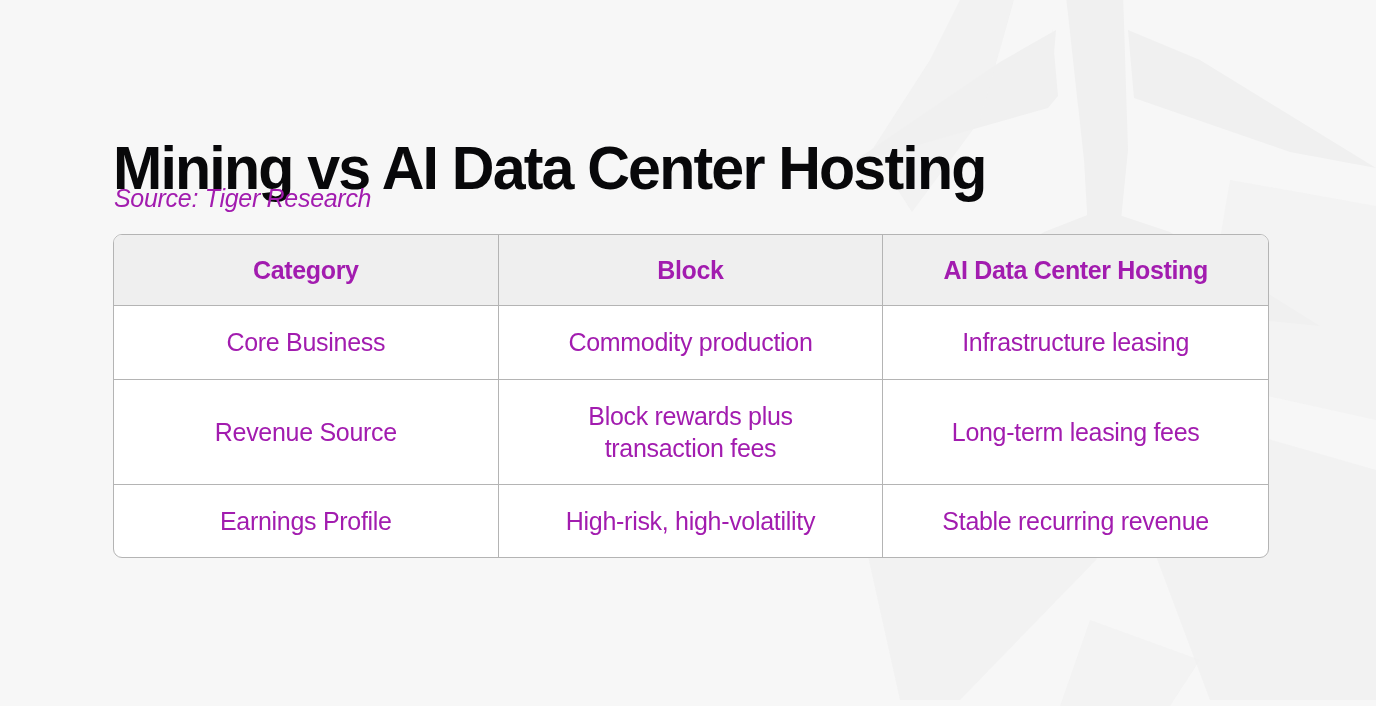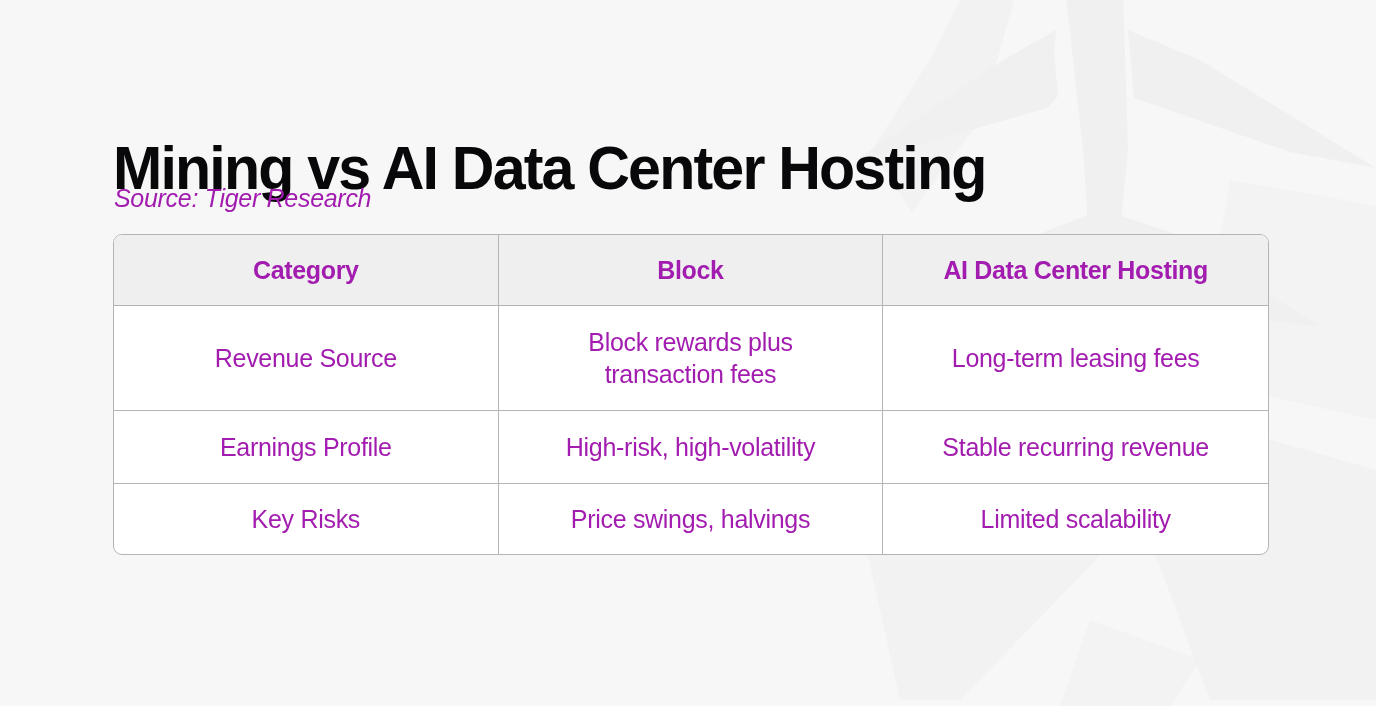--- a/index.html
+++ b/index.html
@@ -157,36 +157,36 @@
     </colgroup>
     <thead>
       <tr>
         <th>Category</th>
         <th>Block</th>
         <th>AI Data Center Hosting</th>
       </tr>
     </thead>
     <tbody>
 
+      <tr class="row-h-73">
+        <td>Core Business</td>
+        <td>Commodity production</td>
+        <td>Infrastructure leasing</td>
+      </tr>
 
       <tr class="row-h-104">
         <td>Revenue Source</td>
         <td class="cell-wrap">Block rewards plus
 transaction fees</td>
         <td>Long-term leasing fees</td>
       </tr>
 
       <tr class="row-h-72">
         <td>Earnings Profile</td>
         <td>High-risk, high-volatility</td>
         <td>Stable recurring revenue</td>
       </tr>
 
-      <tr class="row-h-70">
-        <td>Key Risks</td>
-        <td>Price swings, halvings</td>
-        <td>Limited scalability</td>
-      </tr>
 
     </tbody>
   </table>
 
 </div>
 
 </body></html>

